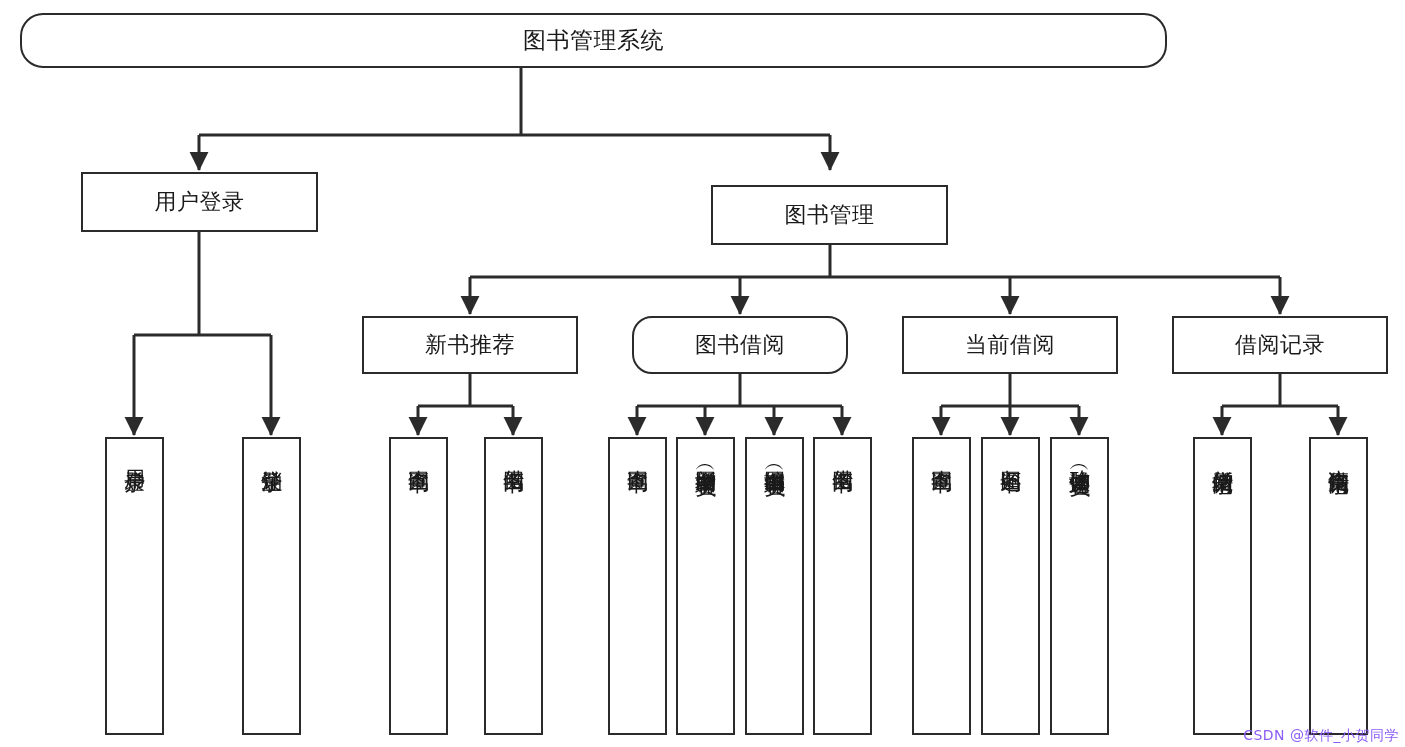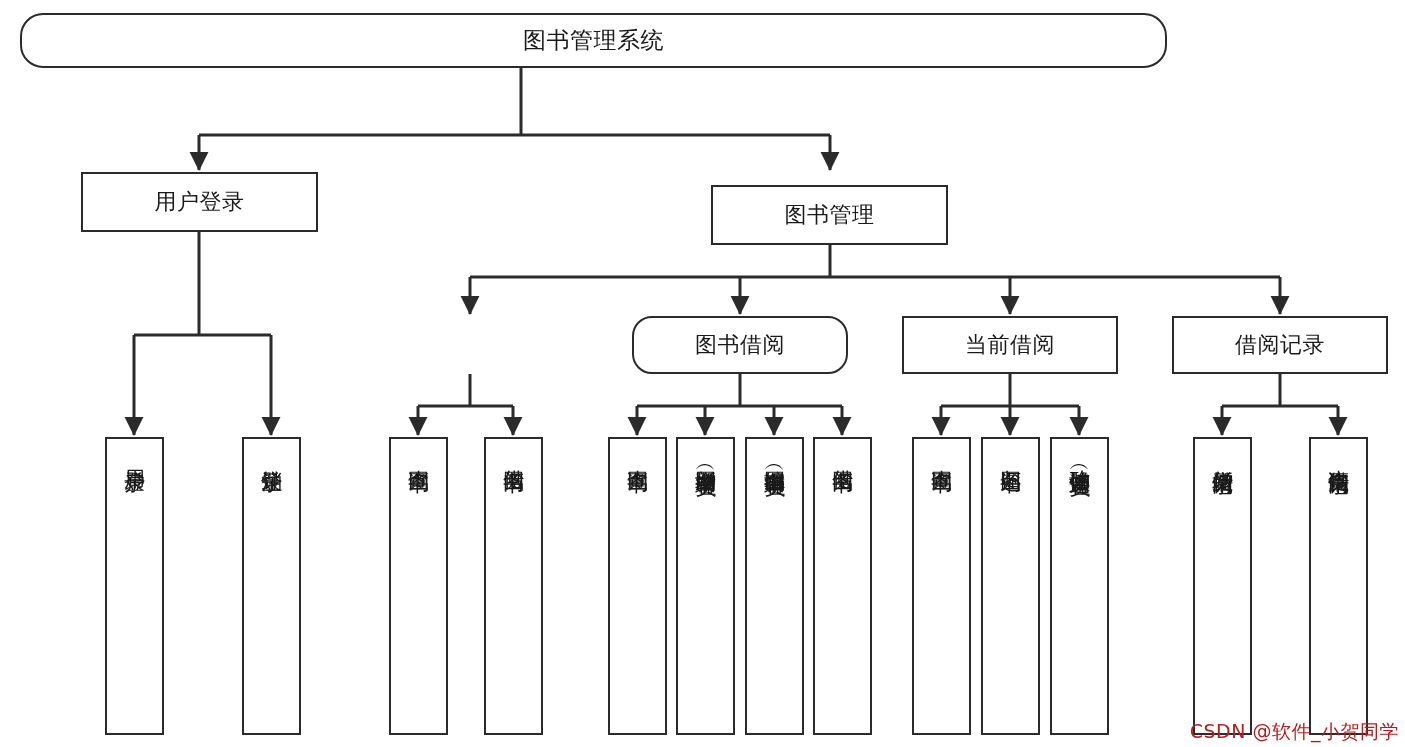--- a/index.html
+++ b/index.html
@@ -51,22 +51,22 @@
     font-size:21px;
     line-height:1.06;
     letter-spacing:1px;
     white-space:nowrap;
   }
   
   #watermark{
     position:absolute;
     right:6px;
     bottom:2px;
-    font-size:19px;
-    color:#b91c1c;
+    font-size:14px;
+    color:#8b5cf6;
     white-space:nowrap;
     letter-spacing:0.5px;
   }
 </style>
 </head>
 <body>
 
 <div id="canvas">
 
   <svg id="wires" viewBox="0 0 1405 747" width="1405" height="747">
@@ -123,20 +123,23 @@
     <span>图书管理系统</span>
   </div>
 
   <div class="node h" style="left:81px;top:172px;width:237px;height:60px;">
     <span>用户登录</span>
   </div>
   <div class="node h" style="left:711px;top:185px;width:237px;height:60px;">
     <span>图书管理</span>
   </div>
 
+  <div class="node h" style="left:362px;top:316px;width:216px;height:58px;">
+    <span>新书推荐</span>
+  </div>
   <div class="node h" style="left:632px;top:316px;width:216px;height:58px;border-radius:20px;">
     <span>图书借阅</span>
   </div>
   <div class="node h" style="left:1172px;top:316px;width:216px;height:58px;">
     <span>借阅记录</span>
   </div>
   <div class="node h" style="left:902px;top:316px;width:216px;height:58px;">
     <span>当前借阅</span>
   </div>
 

